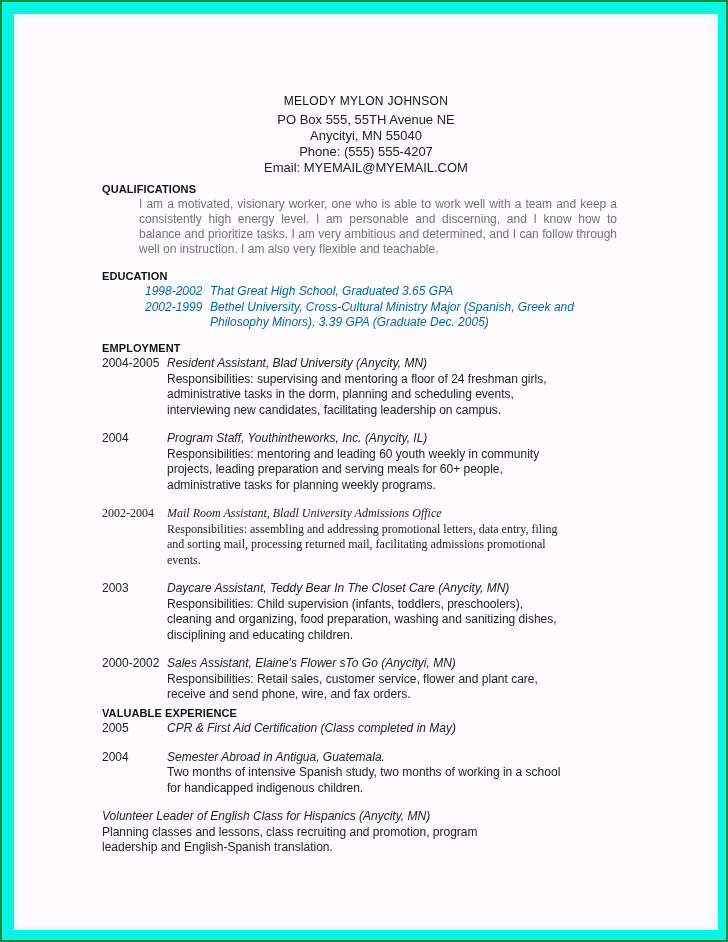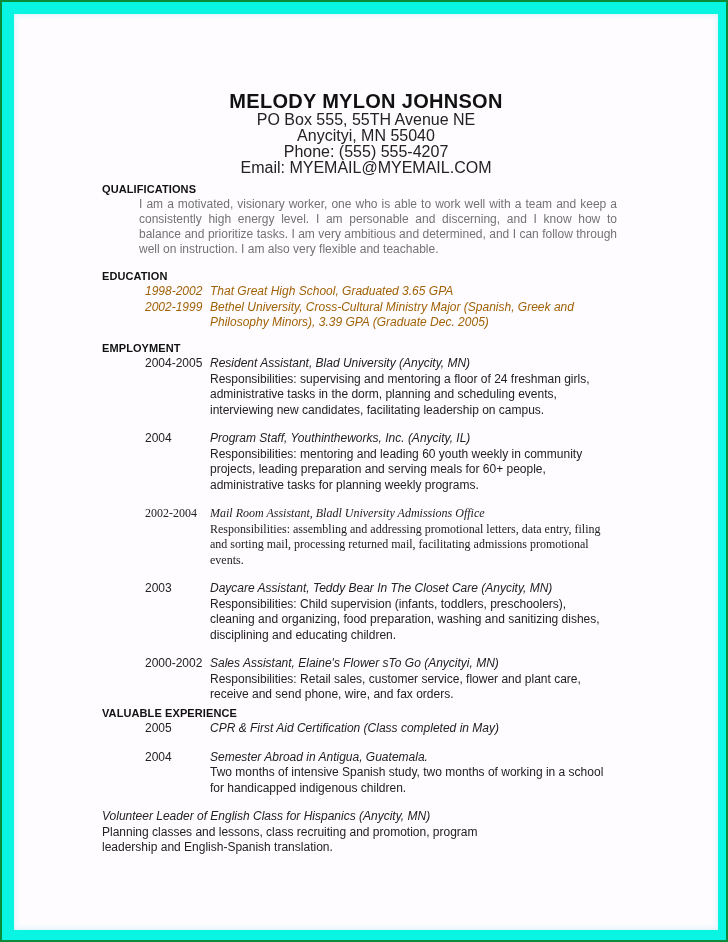--- a/index.html
+++ b/index.html
@@ -29,28 +29,28 @@
       box-shadow: inset 0 0 6px rgba(200, 240, 255, 0.9);
       color: #1a1a1a;
     }
     .header {
       position: absolute;
       left: 0; top: 76px;
       width: 704px;
       text-align: center;
     }
     .name {
-      font-weight: bold;
-      font-size: 20px;
+      font-weight: normal;
+      font-size: 12px;
       letter-spacing: 0.3px;
       line-height: 22px;
       color: #111;
     }
     .contact-line {
-      font-size: 16px;
+      font-size: 13px;
       line-height: 16px;
       color: #222;
     }
     .section {
       position: absolute;
       left: 88px;
       width: 530px;
     }
     .section-title {
       font-weight: bold;
@@ -65,39 +65,38 @@
       font-size: 12px;
       line-height: 15px;
       text-align: justify;
       color: #737373;
     }
     .edu-row {
       display: flex;
       font-size: 12px;
       line-height: 15.5px;
       font-style: italic;
-      color: #a16207;
+      color: #0369a1;
     }
     .edu-year {
       width: 65px;
       margin-left: 43px;
       flex: none;
     }
     .edu-text {
       width: 400px;
     }
     .entry {
       display: flex;
       font-size: 12px;
       line-height: 15.5px;
       color: #222;
     }
     .entry-year {
       width: 65px;
-      margin-left: 43px;
       flex: none;
     }
     .entry-body {
       width: 400px;
     }
     .entry-title {
       font-style: italic;
     }
     .entry-desc {
       white-space: normal;

